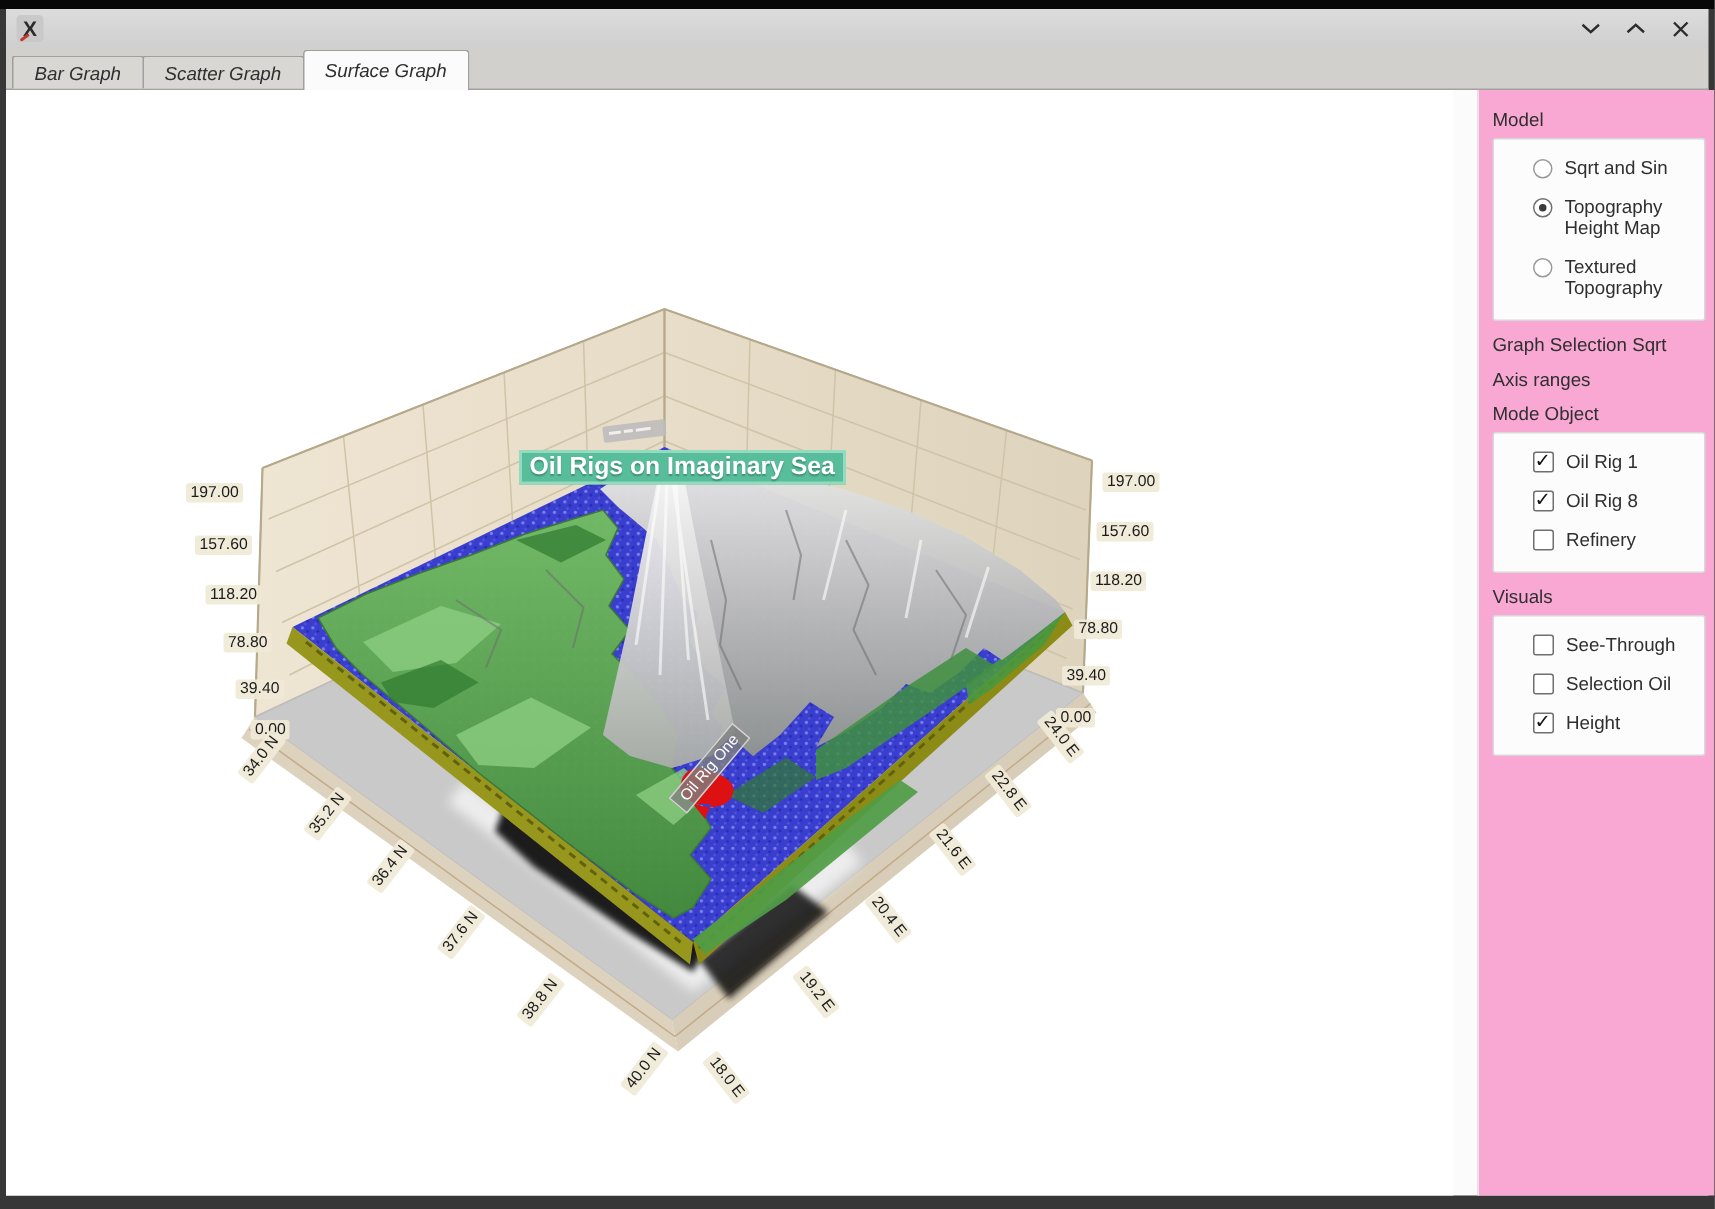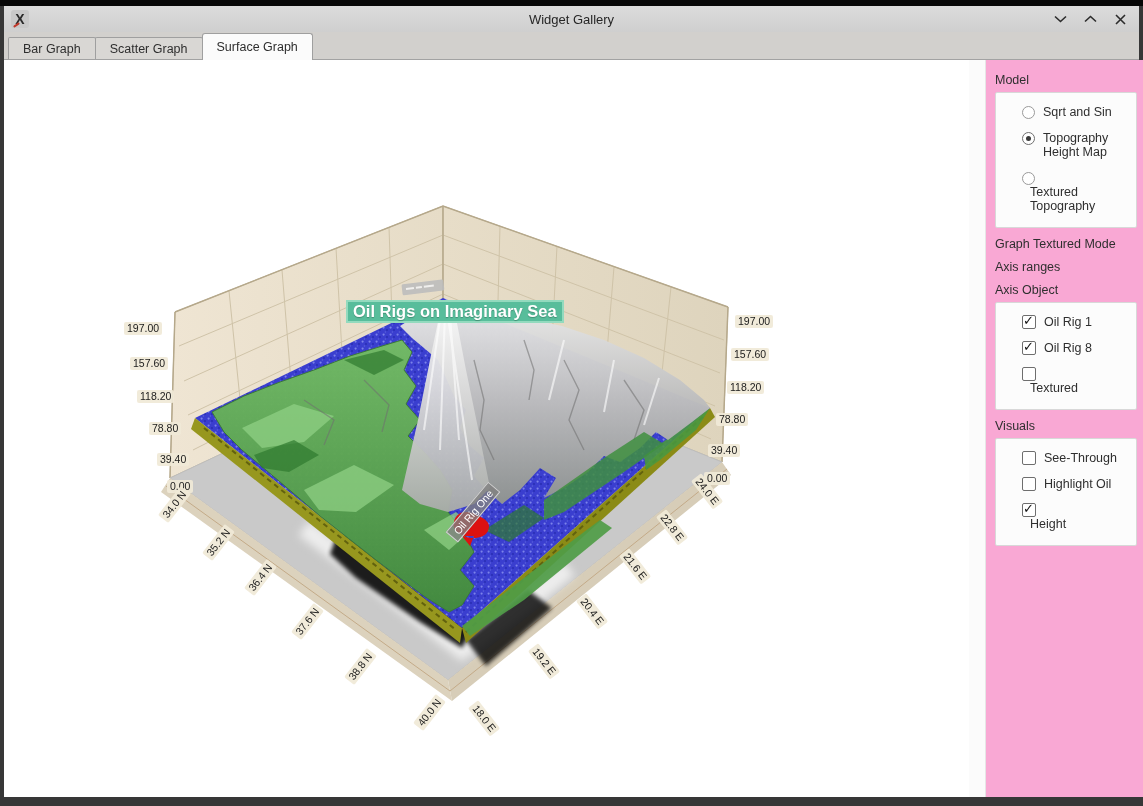--- a/index.html
+++ b/index.html
@@ -8,38 +8,38 @@
   
   .titlebar{height:26px;background:linear-gradient(#dcdcdc,#cfcfcf);position:relative;display:flex;align-items:center;}
   .app-icon{width:18px;height:18px;margin-left:7px;background:#c9c9c9;border-radius:3px;display:flex;align-items:center;justify-content:center;font-weight:bold;font-size:14px;color:#2b2b2b;position:relative;}
   .app-icon em{position:absolute;left:2px;bottom:2px;width:7px;height:2px;background:#c0392b;transform:rotate(-35deg);border-radius:1px;}
   .win-title{position:absolute;left:0;right:0;text-align:center;font-size:13px;color:#262626;}
   .win-controls{margin-left:auto;display:flex;align-items:center;gap:16px;padding-right:12px;z-index:2;}
   .win-btn{width:14px;height:14px;display:flex;align-items:center;justify-content:center;cursor:pointer;}
   .win-btn svg{display:block;}
   
   .tabbar{height:28px;background:#d2d0cd;display:flex;align-items:flex-end;padding-left:4px;border-bottom:1px solid #a2a2a2;box-sizing:border-box;}
-  .tab{height:21px;display:flex;align-items:center;padding:0 14px;font-size:12.5px;color:#2e2e2e;background:#d9d7d4;border:1px solid #9f9f9f;border-bottom:none;margin-right:-1px;border-radius:2px 2px 0 0;cursor:pointer;}
+  .tab{height:21px;display:flex;align-items:center;padding:0 14px;font-size:12.5px;color:#2e2e2e;background:#d9d7d4;border:1px solid #9f9f9f;border-bottom:none;margin-right:-1px;border-radius:2px 2px 0 0;cursor:pointer;font-style:italic;}
   .tab.active{height:26px;background:#fbfbfb;position:relative;top:1px;z-index:3;border-radius:3px 3px 0 0;}
   
   .content{height:737px;background:#fbfbfb;display:flex;}
   .graph-area{width:965px;height:737px;position:relative;background:#ffffff;flex:none;overflow:hidden;}
   .graph-area svg{position:absolute;left:0;top:0;}
   
   .chip{position:absolute;font-size:10.5px;line-height:13px;color:#1b1b1b;background:rgba(240,234,215,.93);padding:0 3px;border-radius:2px;white-space:nowrap;}
   .chip.rot-n{transform:rotate(-52deg);}
   .chip.rot-e{transform:rotate(52deg);}
   .graph-title{position:absolute;left:342px;top:240px;background:#58bd9b;border:2px solid #93dabe;color:#fff;font-weight:bold;font-size:16.5px;line-height:19px;padding:0 5px;white-space:nowrap;text-shadow:0 1px 1px rgba(0,0,0,.25);}
   .item-chip{position:absolute;left:436px;top:444px;transform:rotate(-50deg);background:rgba(128,128,128,.8);border:1px solid #d2d2d2;color:#fff;font-size:10.5px;line-height:12px;padding:1px 5px;white-space:nowrap;}
   
   .panel{width:162px;flex:none;background:#f9a8d4;border-left:1px solid #e6e6e6;box-sizing:border-box;padding:4px 10px 0 9px;color:#2f2f2f;margin-left:16px;}
   .group-label{font-size:12.5px;margin:9px 0 5px 0;}
   .group-box{border:1px solid #d8d8d8;border-radius:2px;background:#fcfcfc;padding:12px 8px 12px 26px;}
   .opt-row{display:flex;align-items:flex-start;margin-bottom:12px;cursor:pointer;}
-  .opt-row:last-child{margin-bottom:2px;flex-direction:column;}
+  .opt-row:last-child{margin-bottom:2px;}
   .radio{flex:none;width:13px;height:13px;border:1px solid #9a9a9a;border-radius:50%;background:#fff;margin-top:1px;box-sizing:border-box;}
   .opt-row[data-checked="true"] .radio{border-color:#6f6f6f;}
   .opt-row[data-checked="true"] .radio::after{content:"";display:block;width:5px;height:5px;margin:3px;border-radius:50%;background:#3a3a3a;}
   .checkbox{flex:none;width:14px;height:14px;border:1px solid #6e6e6e;border-radius:2px;background:#fff;box-sizing:border-box;position:relative;}
   .checkbox .mark{visibility:hidden;position:absolute;left:0px;top:-3px;font-size:13px;font-weight:bold;color:#111;}
   .opt-row[data-checked="true"] .checkbox .mark{visibility:visible;}
   .opt-label{font-size:12.5px;line-height:14px;margin-left:8px;}
   .slider-label{font-size:12.5px;margin:2px 0 7px 0;}
   .slider{position:relative;height:17px;margin-bottom:9px;}
   .slider .track{position:absolute;left:0;right:0;top:6px;height:5px;border-radius:2.5px;background:#c9c9c9;}
@@ -52,21 +52,20 @@
 <body>
 
 <div class="window">
   <div class="top-strip"></div>
 
   <div class="titlebar">
     <div class="app-icon">
       <span>X</span>
         <em></em>
     </div>
-    <div class="win-title">Widget Gallery</div>
     <div class="win-controls">
       <div class="win-btn">
         <svg width="13" height="8" viewBox="0 0 13 8">
             <polyline points="1,1.5 6.5,6.5 12,1.5" fill="none" stroke="#2c2c2c" stroke-width="1.6"></polyline>
           </svg>
       </div>
       <div class="win-btn">
         <svg width="13" height="8" viewBox="0 0 13 8">
             <polyline points="1,6.5 6.5,1.5 12,6.5" fill="none" stroke="#2c2c2c" stroke-width="1.6"></polyline>
           </svg>
@@ -266,53 +265,53 @@
         <div class="opt-row" data-checked="true">
           <span class="radio"></span>
           <span class="opt-label">Topography Height Map</span>
         </div>
         <div class="opt-row" data-checked="false">
           <span class="radio"></span>
           <span class="opt-label">Textured Topography</span>
         </div>
       </div>
 
-      <div class="group-label">Graph Textured Mode</div>
+      <div class="group-label">Graph Selection Sqrt</div>
 
       <div class="group-label">Axis ranges</div>
 
-      <div class="group-label">Axis Object</div>
+      <div class="group-label">Mode Object</div>
       <div class="group-box">
         <div class="opt-row" data-checked="true">
           <span class="checkbox">
               <span class="mark">✓</span>
             </span>
           <span class="opt-label">Oil Rig 1</span>
         </div>
         <div class="opt-row" data-checked="true">
           <span class="checkbox">
               <span class="mark">✓</span>
             </span>
           <span class="opt-label">Oil Rig 8</span>
         </div>
         <div class="opt-row" data-checked="false">
           <span class="checkbox"></span>
-          <span class="opt-label">Textured</span>
+          <span class="opt-label">Refinery</span>
         </div>
       </div>
 
       <div class="group-label">Visuals</div>
       <div class="group-box">
         <div class="opt-row" data-checked="false">
           <span class="checkbox"></span>
           <span class="opt-label">See-Through</span>
         </div>
         <div class="opt-row" data-checked="false">
           <span class="checkbox"></span>
-          <span class="opt-label">Highlight Oil</span>
+          <span class="opt-label">Selection Oil</span>
         </div>
         <div class="opt-row" data-checked="true">
           <span class="checkbox">
               <span class="mark">✓</span>
             </span>
           <span class="opt-label">Height</span>
         </div>
       </div>
 
     </div>

